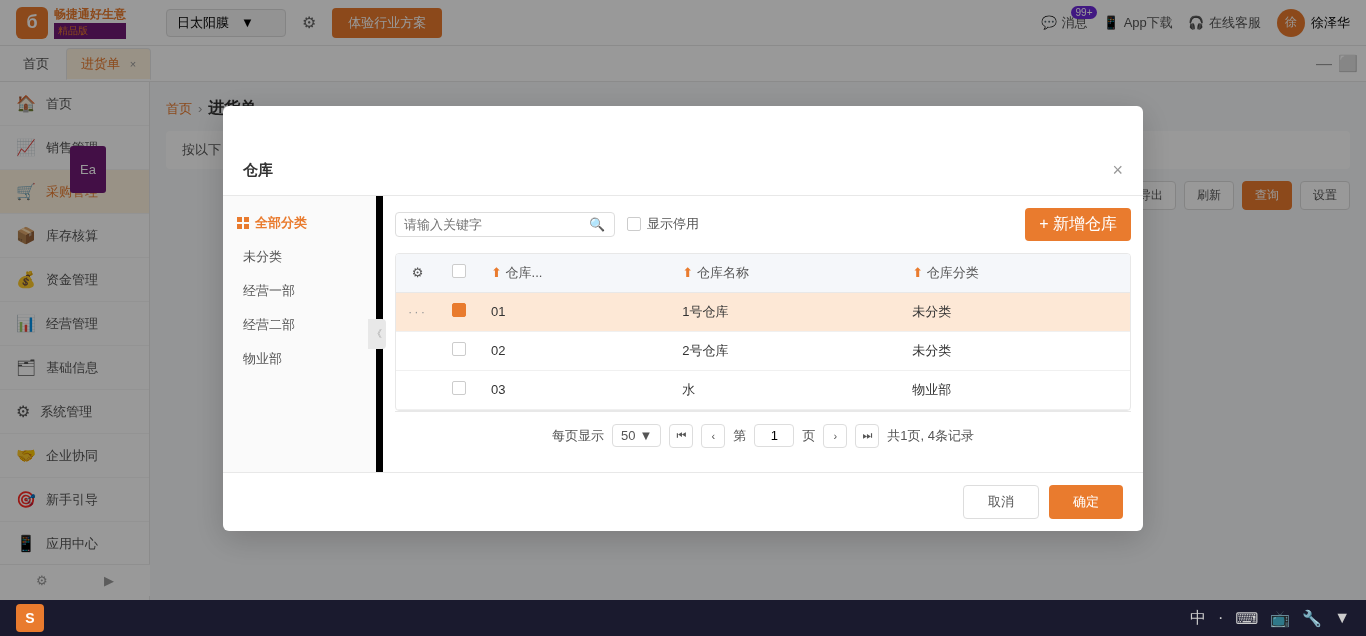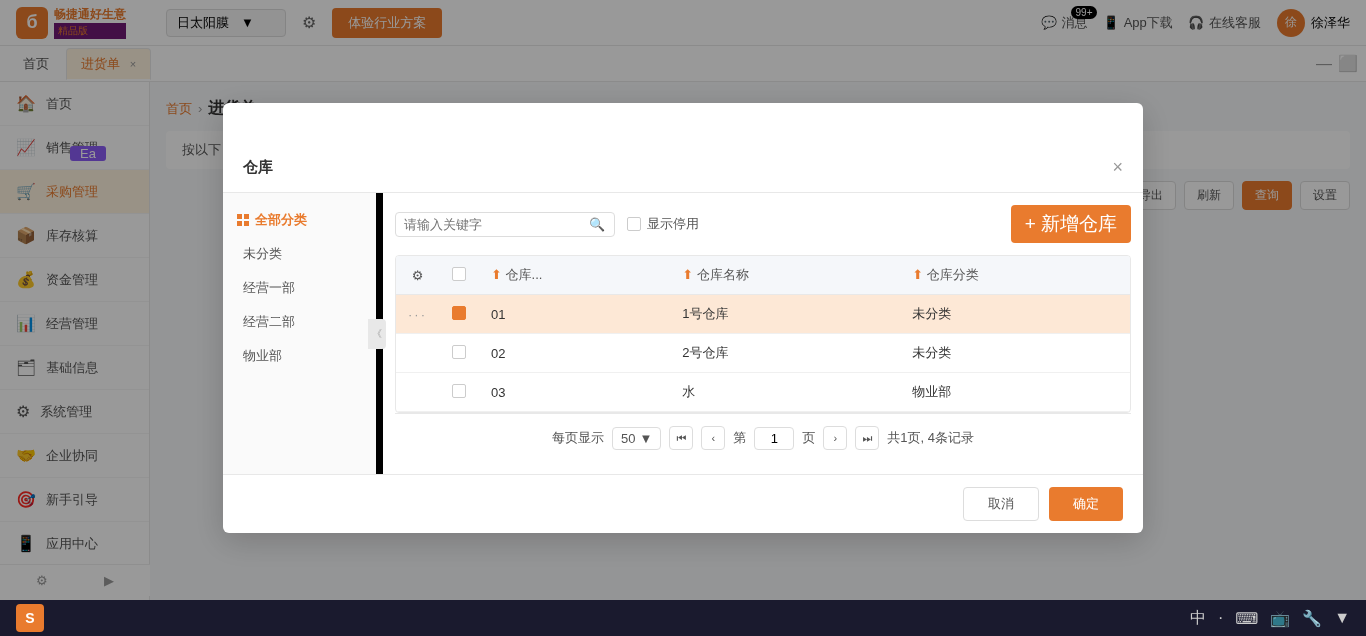--- a/index.html
+++ b/index.html
@@ -36,21 +36,21 @@
       background: #f5f5f5; border: 1px solid #ddd; border-radius: 4px;
       padding: 4px 10px; cursor: pointer; min-width: 120px;
     }
     .settings-icon { color: #666; font-size: 16px; cursor: pointer; padding: 4px; }
     .try-btn {
       background: #e97b2e; color: white; border: none; border-radius: 4px;
       padding: 6px 16px; cursor: pointer; font-size: 13px;
     }
     .header-right { display: flex; align-items: center; gap: 16px; }
     .msg-item { display: flex; align-items: center; gap: 4px; color: #555; font-size: 13px; cursor: pointer; position: relative; }
-    .badge { background: #000000; color: white; border-radius: 10px; font-size: 10px; padding: 1px 5px; position: absolute; top: -8px; right: -10px; }
+    .badge { background: #6d28d9; color: white; border-radius: 10px; font-size: 10px; padding: 1px 5px; position: absolute; top: -8px; right: -10px; }
     .user-avatar { width: 28px; height: 28px; border-radius: 50%; background: #e97b2e; color: white; display: flex; align-items: center; justify-content: center; font-size: 12px; }
 
     
     .nav-tabs {
       height: 36px;
       background: #fff;
       display: flex;
       align-items: center;
       border-bottom: 1px solid #e8e8e8;
       padding: 0 8px;
@@ -187,21 +187,21 @@
       gap: 6px;
     }
     .search-input {
       border: none; outline: none; font-size: 13px; color: #555; flex: 1;
       background: transparent;
     }
     .search-icon { color: #999; }
     .show-disabled { display: flex; align-items: center; gap: 6px; color: #555; font-size: 13px; }
     .add-btn {
       background: #e97b2e; color: white; border: none;
-      border-radius: 4px; padding: 6px 14px; cursor: pointer; font-size: 19px;
+      border-radius: 4px; padding: 6px 14px; cursor: pointer; font-size: 16px;
     }
 
     
     .warehouse-table { flex: 1; overflow: auto; border: 1px solid #e8e8e8; border-radius: 4px; }
     table { width: 100%; border-collapse: collapse; }
     thead tr { background: #f5f7fa; }
     thead th {
       padding: 10px 12px;
       font-size: 13px; font-weight: 500; color: #555;
       border-bottom: 1px solid #e8e8e8;
@@ -540,13 +540,13 @@
     <div style="width:28px;height:28px;background:#e97b2e;border-radius:4px;display:flex;align-items:center;justify-content:center;color:white;font-weight:bold;font-size:14px;">S</div>
   </div>
   <span class="bottom-icon">中</span>
   <span class="bottom-icon">·</span>
   <span class="bottom-icon">⌨</span>
   <span class="bottom-icon">📺</span>
   <span class="bottom-icon">🔧</span>
   <span class="bottom-icon">▼</span>
 </div>
 
-<div style="position:fixed;right:1260px;top:146px;background:#8b5cf6;color:white;padding:0 10px;font-size:13px;border-radius:3px;z-index:50;">Ea</div>
+<div style="position:fixed;right:1260px;top:146px;background:#701a75;color:white;padding:16px 10px;font-size:13px;border-radius:3px;z-index:50;">Ea</div>
 
 </body></html>

